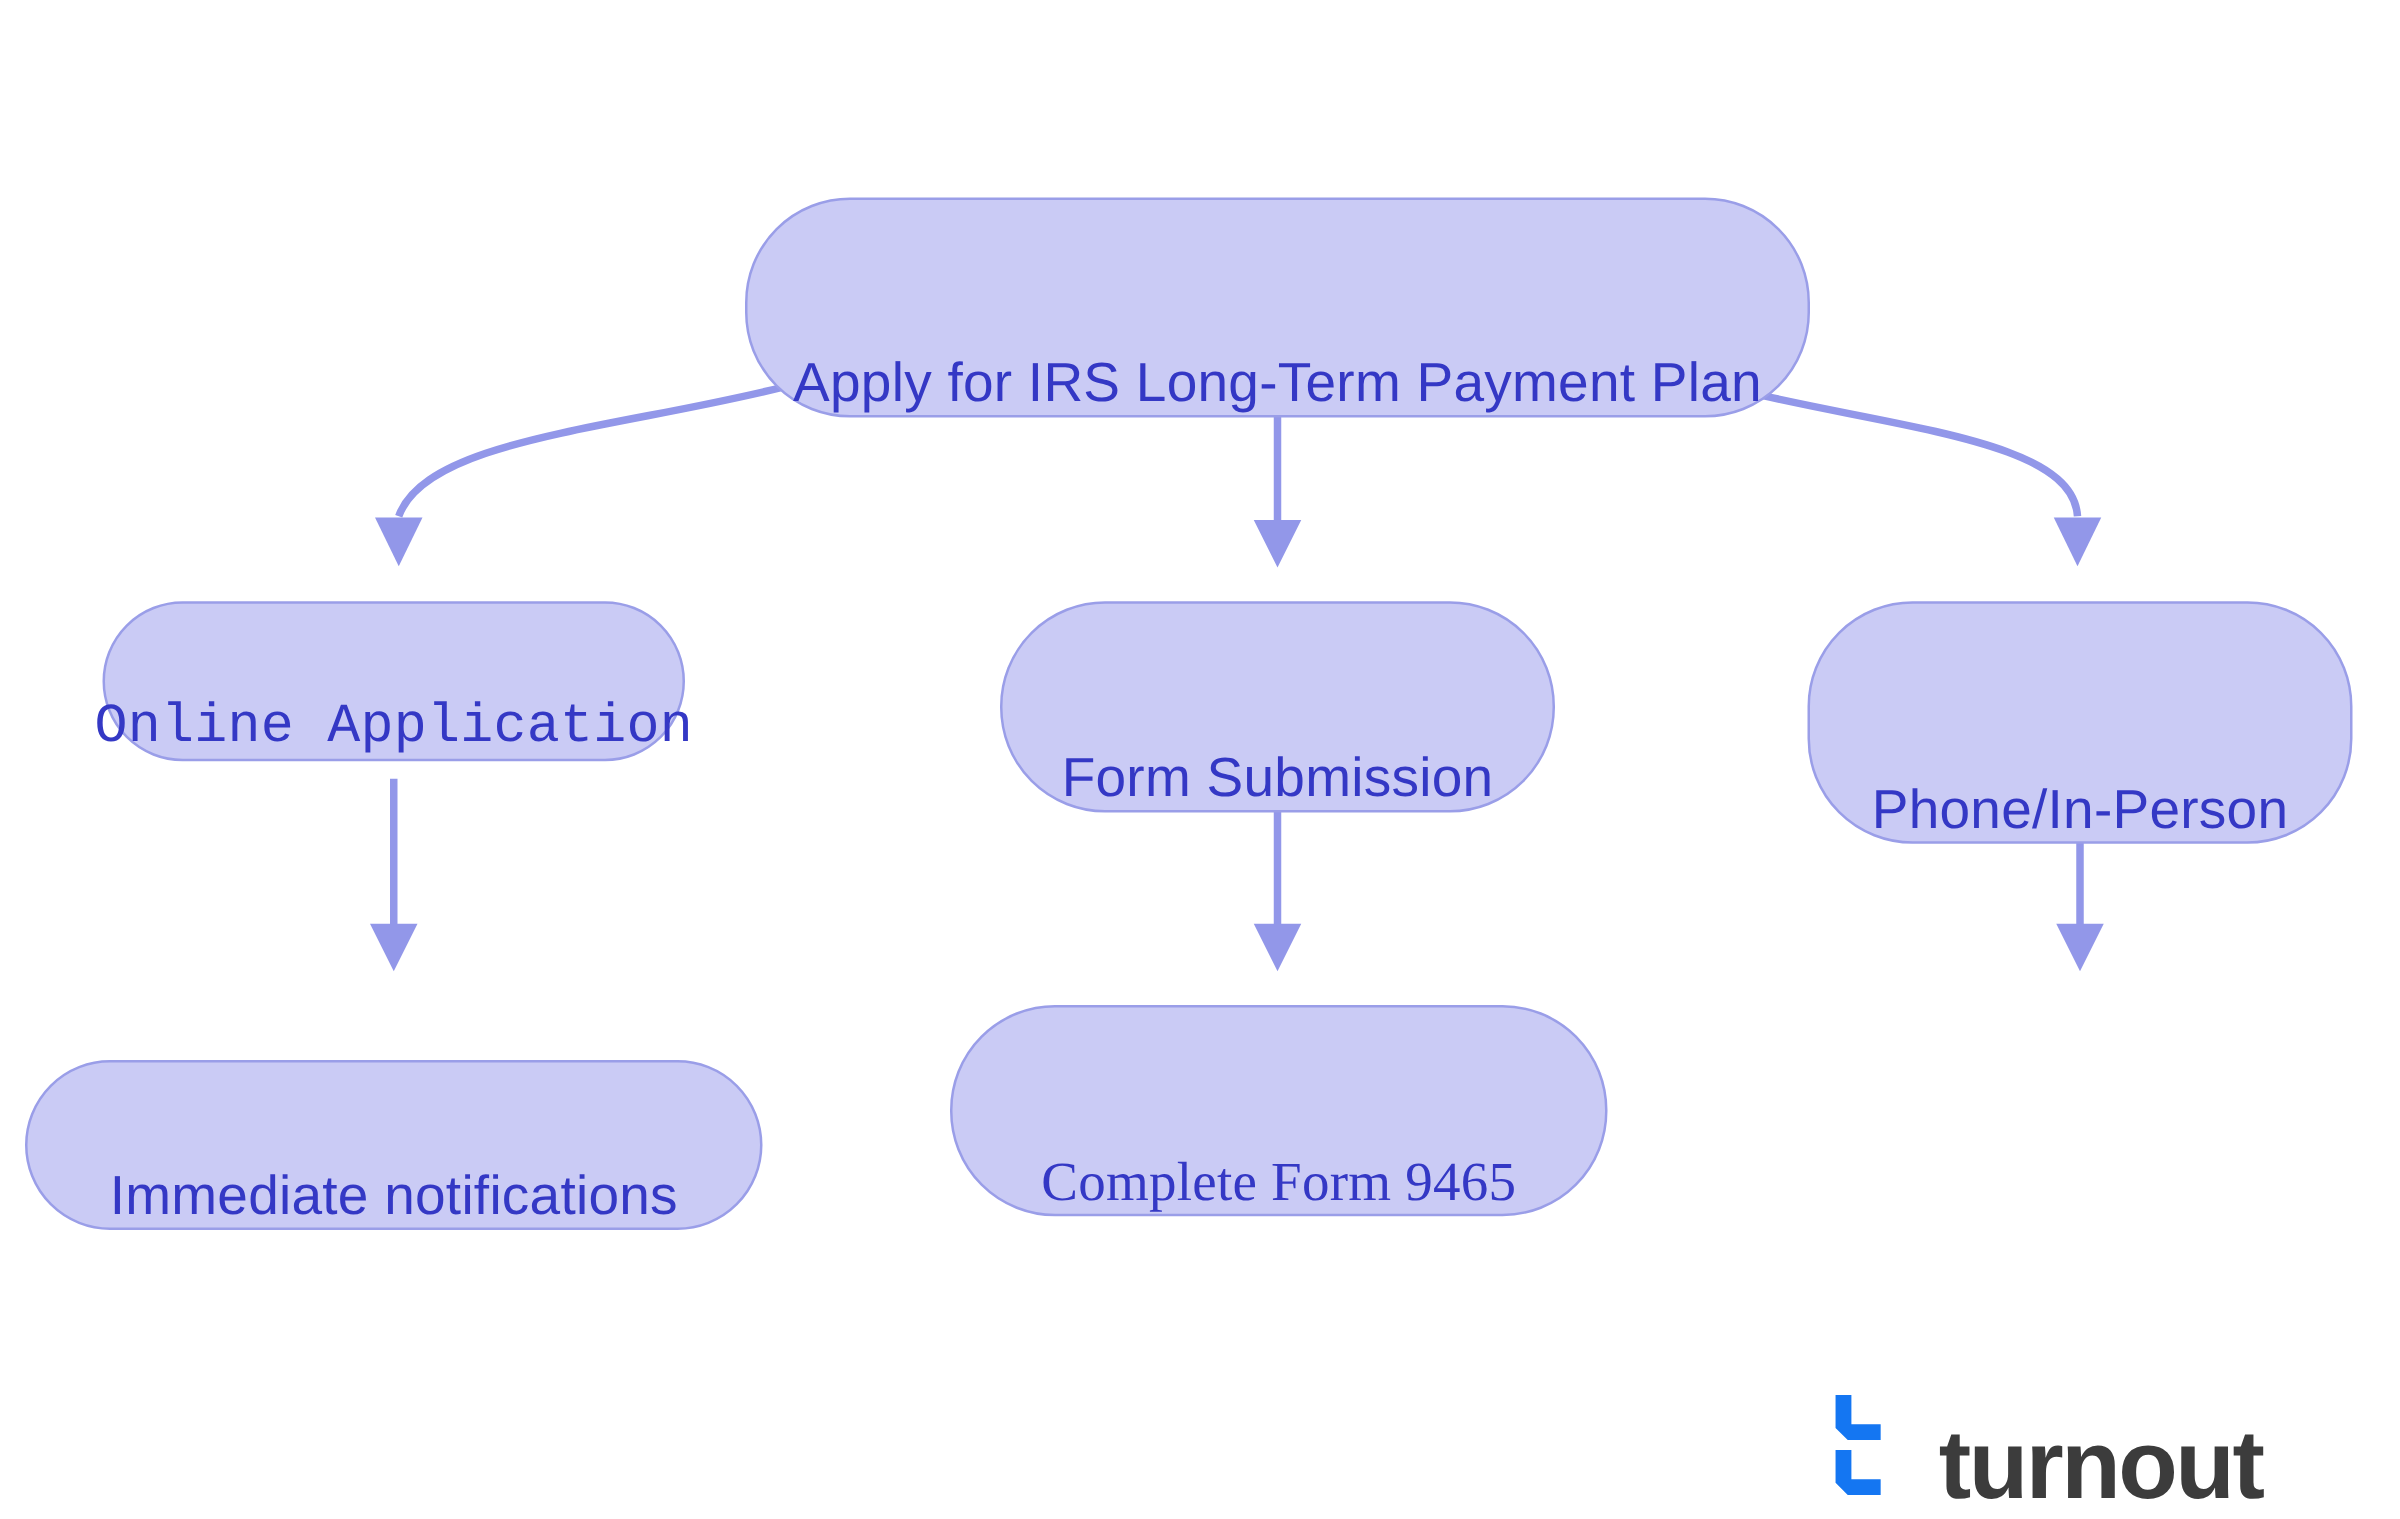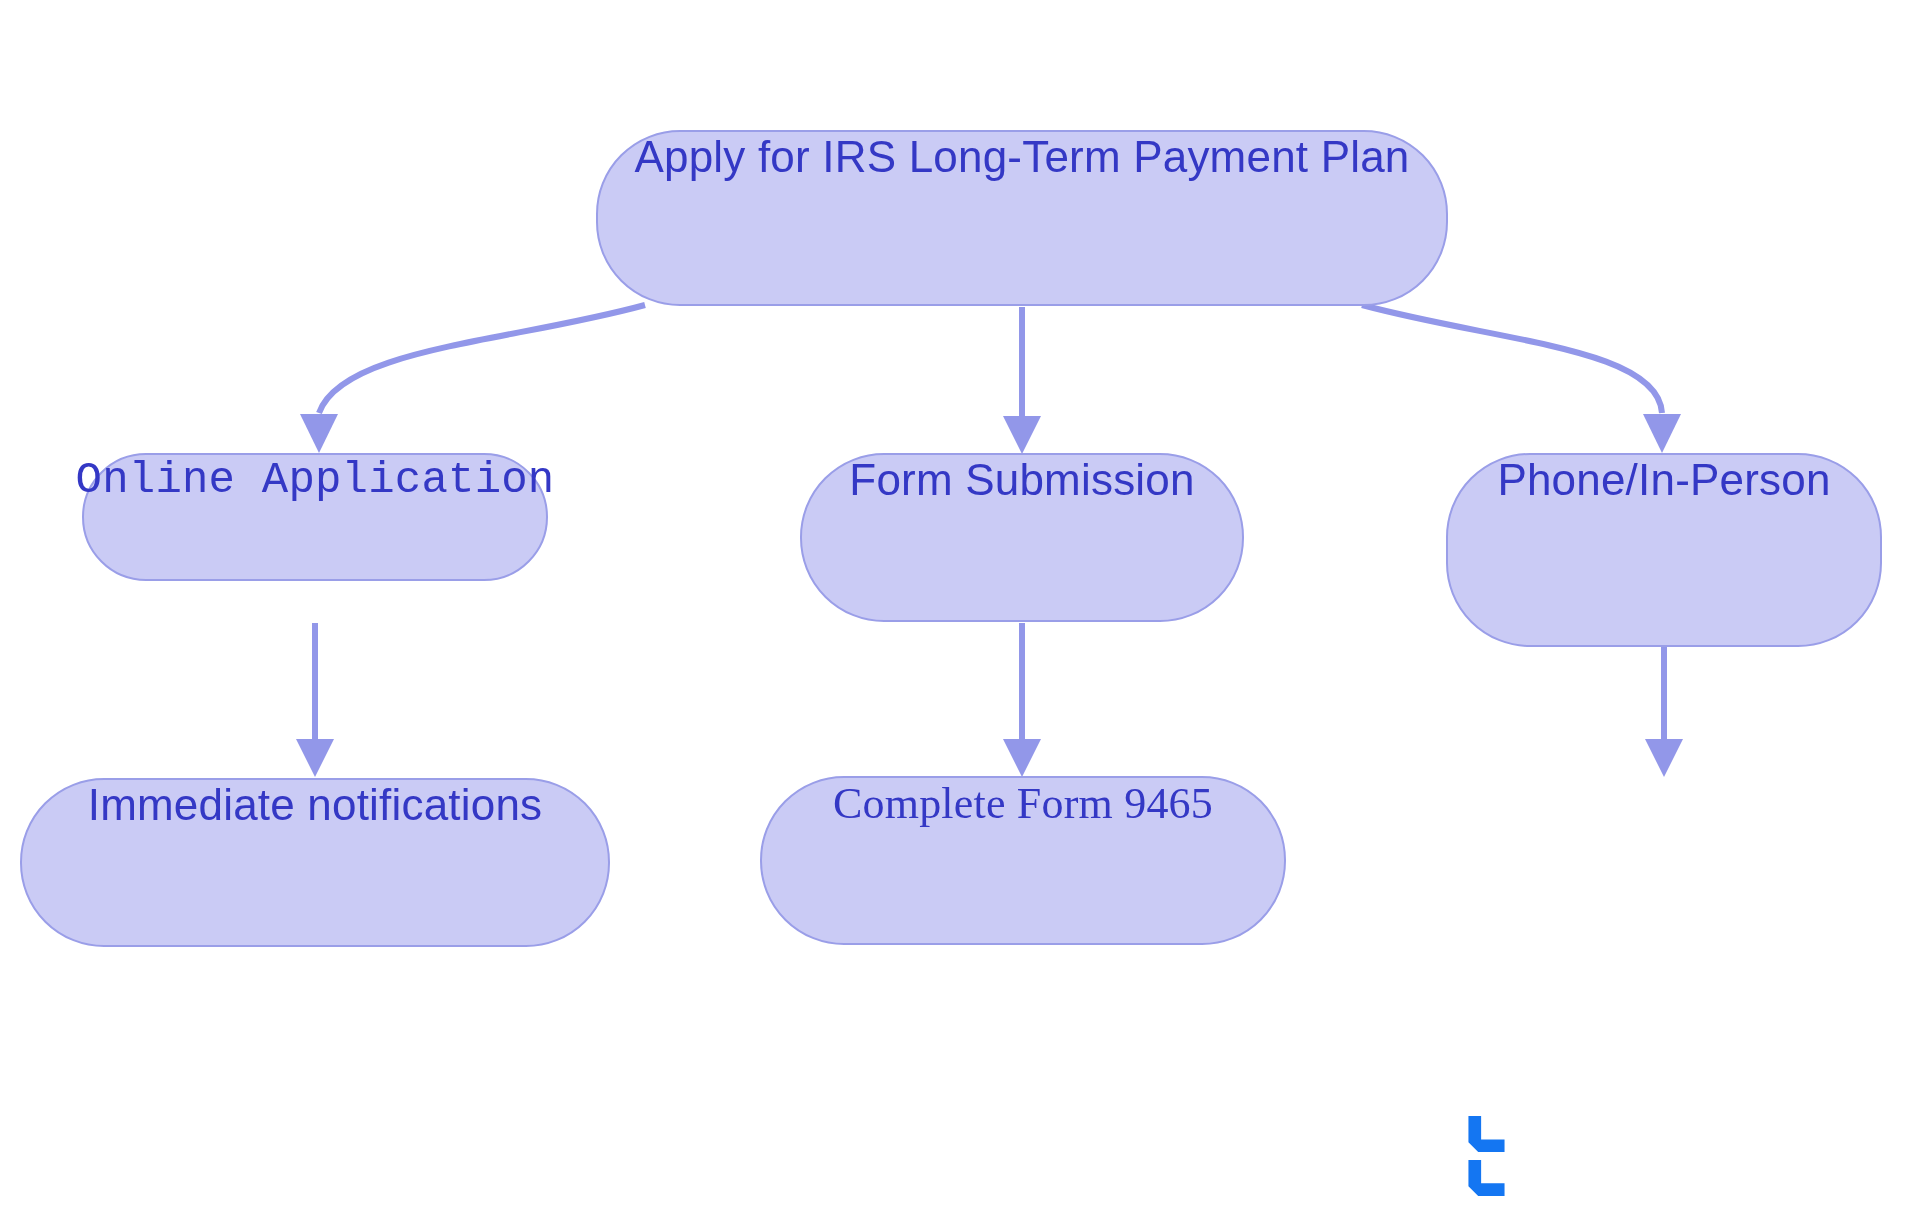--- a/index.html
+++ b/index.html
@@ -39,22 +39,23 @@
   .arrowhead {
     fill: var(--arrow-color);
     stroke: none;
   }
   .node {
     position: absolute;
     background: var(--node-fill);
     border: 2.5px solid var(--node-border);
     border-radius: 84px;
     display: flex;
-    align-items: flex-start;
+    align-items: flex-end;
     justify-content: center;
+    margin-top: 28px;
   }
   .node-label {
     font-size: 44px;
     color: var(--node-text);
     white-space: nowrap;
     letter-spacing: 0.2px;
     text-align: center;
   }
   .logo {
     position: absolute;
@@ -117,29 +118,30 @@
   </div>
 
   <div class="node" style="left:800px; top:453px; width:444px; height:169px;">
     <span class="node-label">Form Submission</span>
   </div>
 
   <div class="node" style="left:1446px; top:453px; width:436px; height:194px;">
     <span class="node-label">Phone/In-Person</span>
   </div>
 
-  <div class="node" style="left:20px; top:778px; width:590px; height:169px;">
+  <div class="node" style="left:20px; top:820px; width:590px; height:136px;">
     <span class="node-label">Immediate notifications</span>
   </div>
 
   <div class="node" style="left:760px; top:776px; width:526px; height:169px;font-family:Liberation Serif, serif;">
     <span class="node-label">Complete Form 9465</span>
   </div>
 
 
   <div class="logo">
     <svg class="logo-icon" viewBox="0 0 42 82" xmlns="http://www.w3.org/2000/svg" aria-hidden="true">
       <path d="M3 0 H16 V24 H40 V37 H13 L3 27 Z"></path>
       <path d="M3 45 H16 V69 H40 V82 H13 L3 72 Z"></path>
     </svg>
+    <span class="logo-text">turnout</span>
   </div>
 
 </div>
 
 </body></html>

